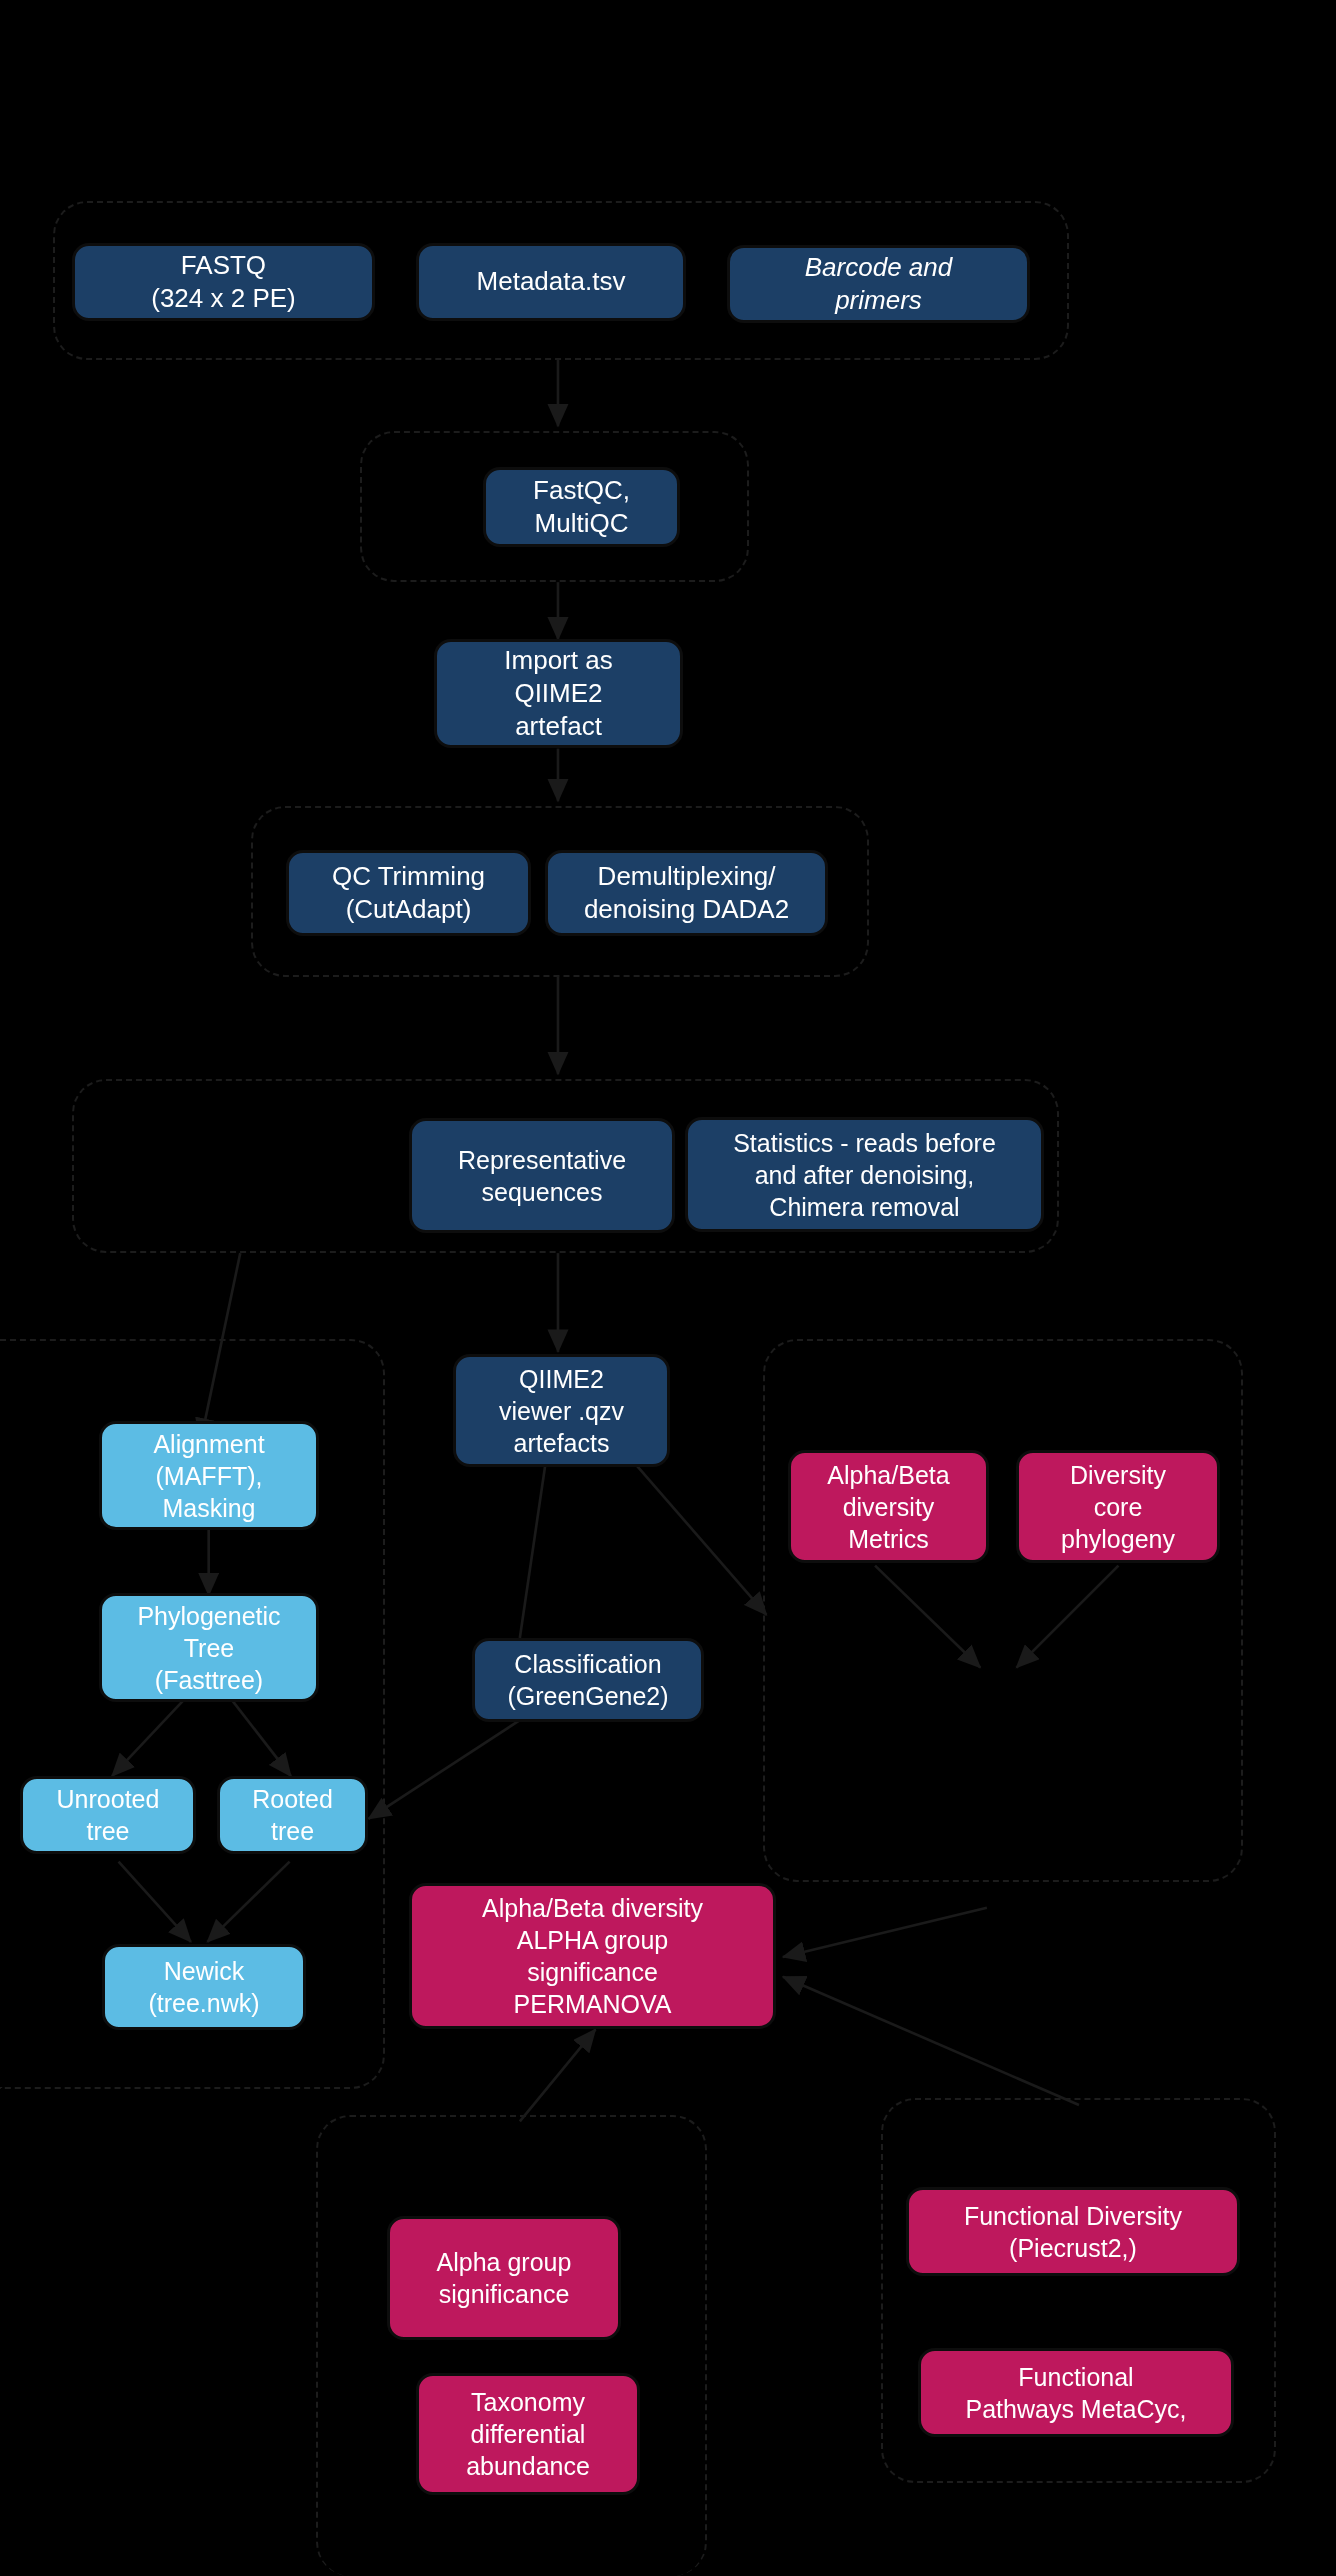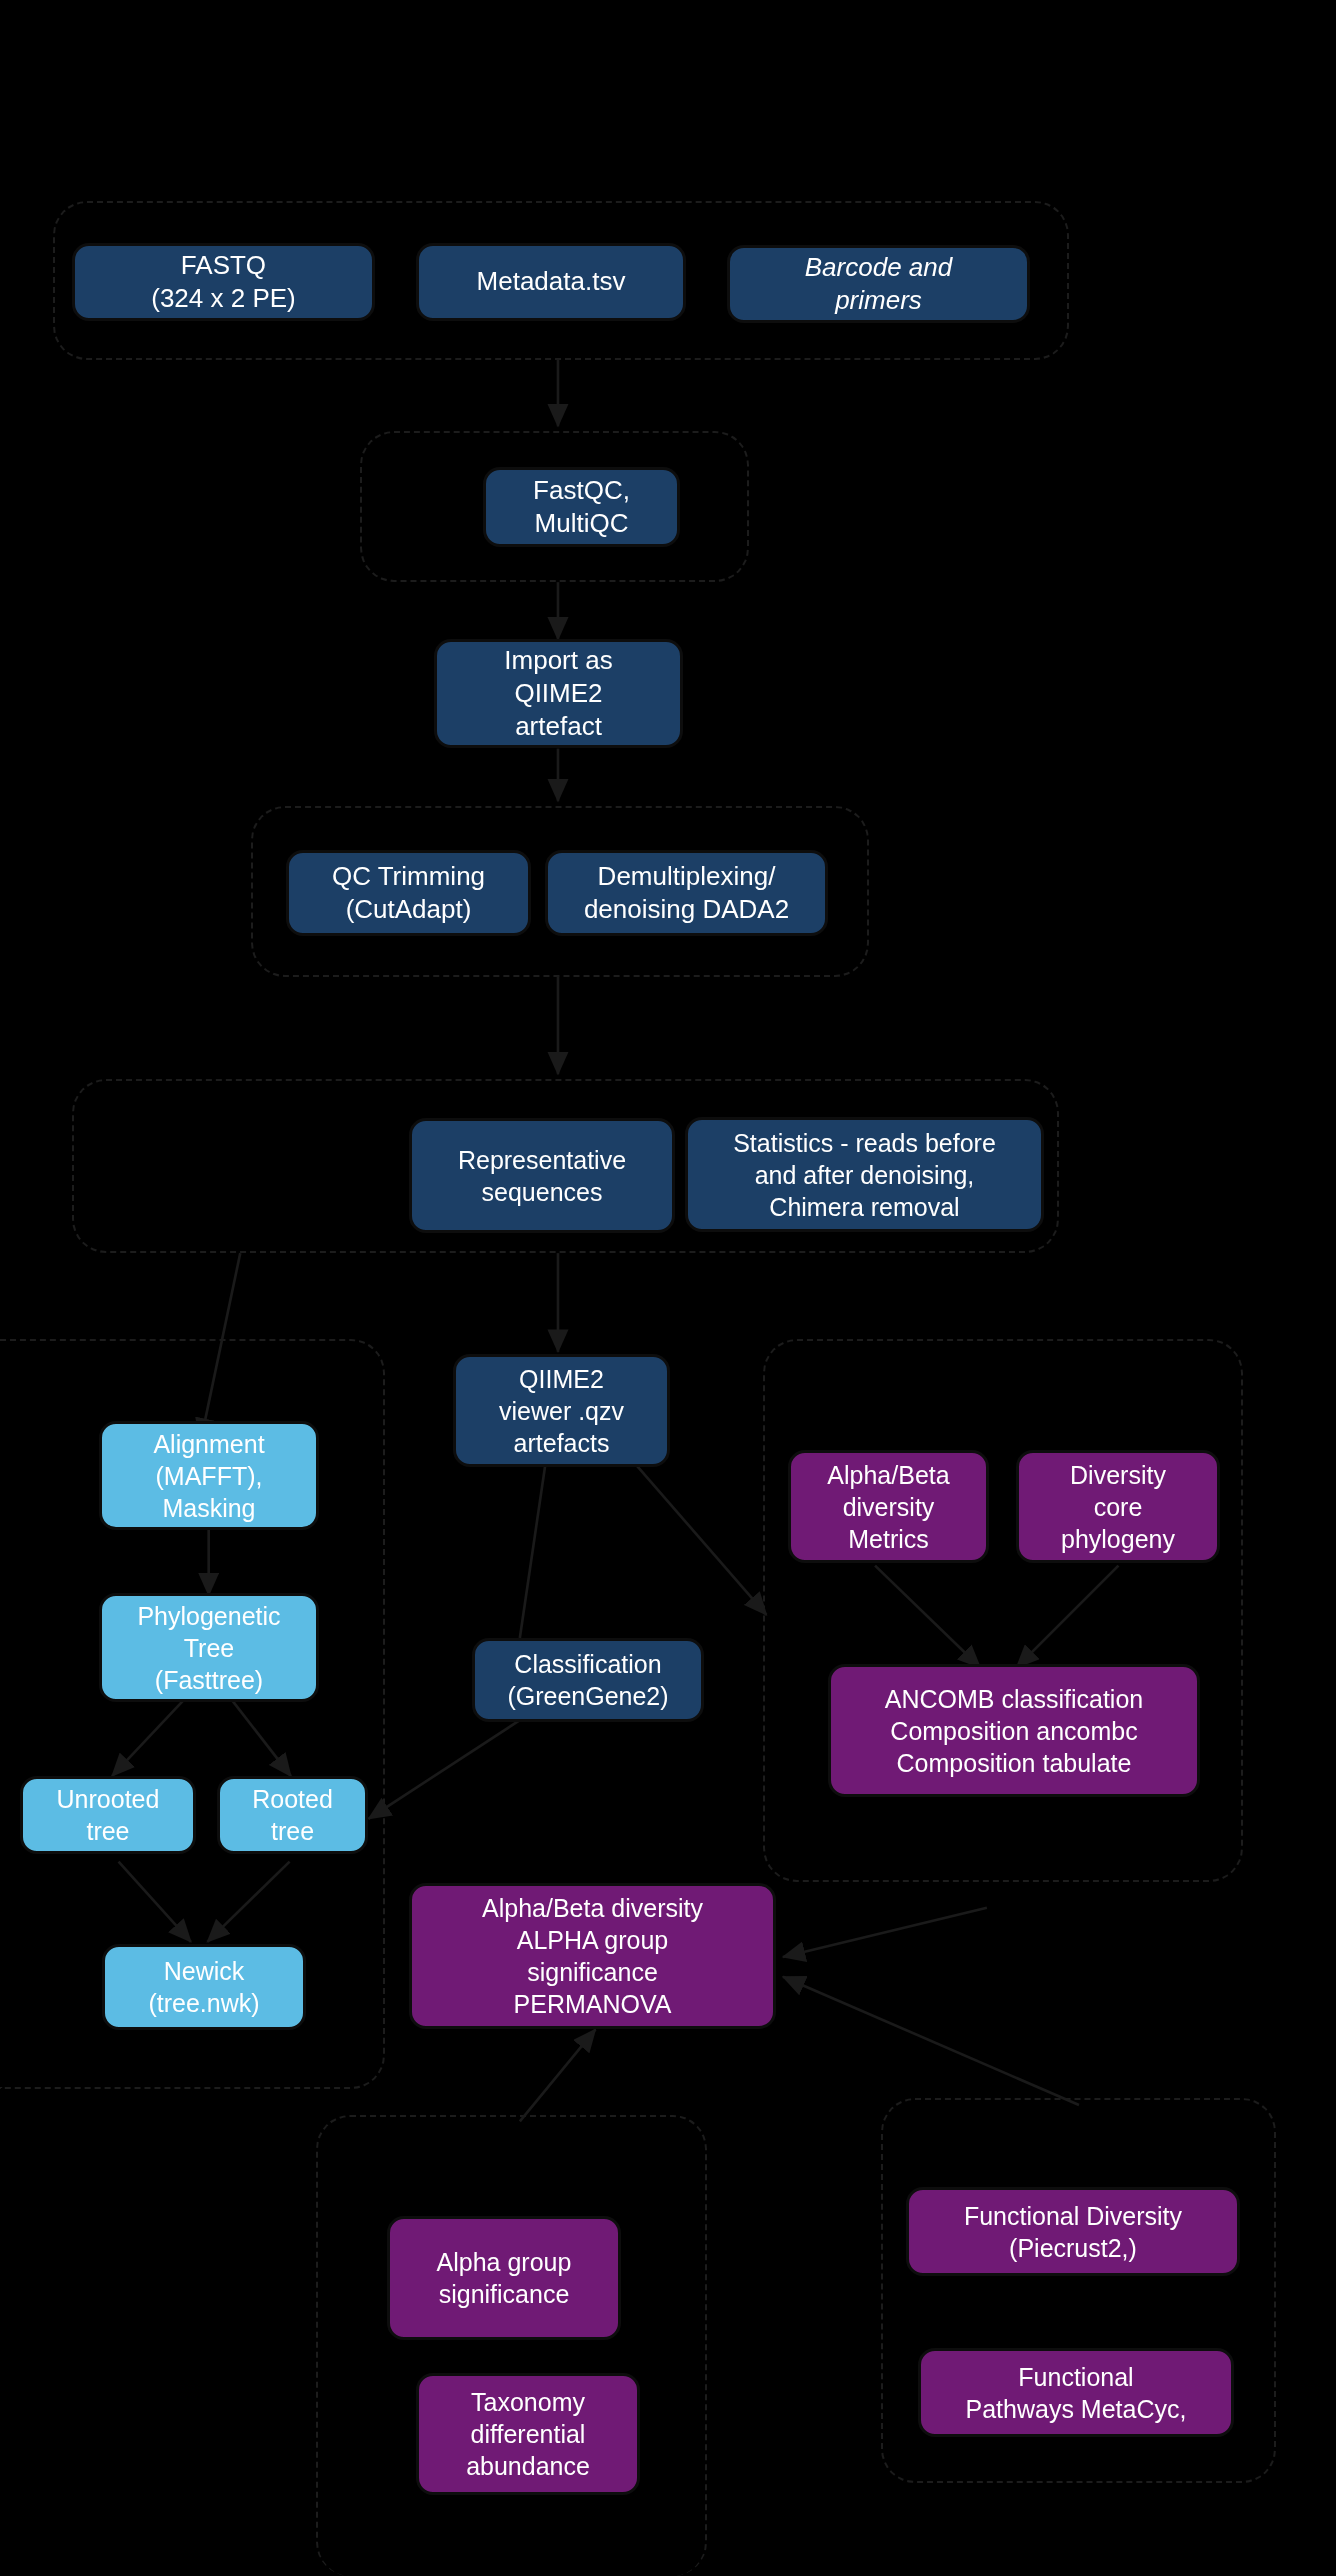--- a/index.html
+++ b/index.html
@@ -40,21 +40,21 @@
     justify-content: center;
     text-align: center;
     color: #ffffff;
     z-index: 8;
     padding: 4px 6.6px;
     line-height: 1.28;
     white-space: pre-line;
   }
   .node.darkblue { background: #1c3f66; }
   .node.lightblue { background: #5cbce4; text-align: center; }
-  .node.vividblue { background: #701a75; }
+  .node.vividblue { background: #be185d; }
   .fs-40 { font-size: 26px; }
   .fs-38 { font-size: 25px; }
 </style>
 </head>
 <body>
 
 <div id="canvas">
 
   <div class="group-box" style="left:53px; top:201px; width:1016px; height:159px;"></div>
 
@@ -179,23 +179,20 @@
 PERMANOVA</div>
 
   <div class="node vividblue fs-38" style="left:788px; top:1450px; width:201px; height:113px;">Alpha/Beta
 diversity
 Metrics</div>
 
   <div class="node vividblue fs-38" style="left:1016px; top:1450px; width:204px; height:113px;">Diversity
 core
 phylogeny</div>
 
-  <div class="node vividblue fs-38" style="left:828px; top:1664px; width:372px; height:133px;">ANCOMB classification
-Composition ancombc
-Composition tabulate</div>
 
   <div class="node vividblue fs-38" style="left:387px; top:2216px; width:234px; height:124px;">Alpha group
 significance</div>
 
   <div class="node vividblue fs-38" style="left:416px; top:2373px; width:224px; height:122px;text-align:center;">Taxonomy
 differential
 abundance</div>
 
   <div class="node vividblue fs-38" style="left:906px; top:2187px; width:334px; height:89px;">Functional  Diversity
 (Piecrust2,)</div>

